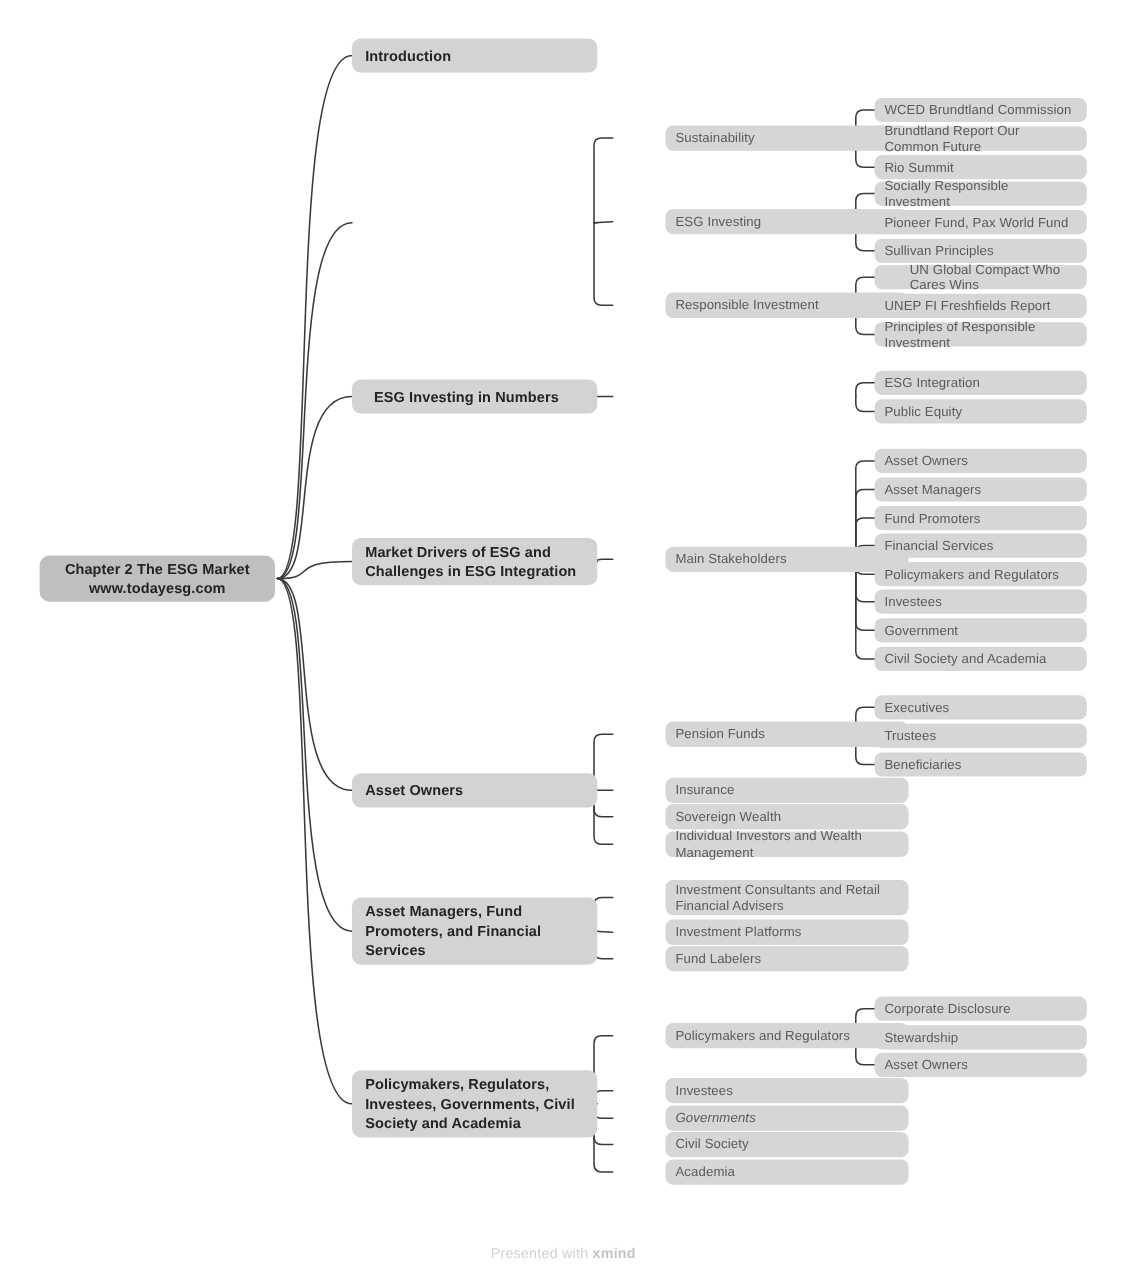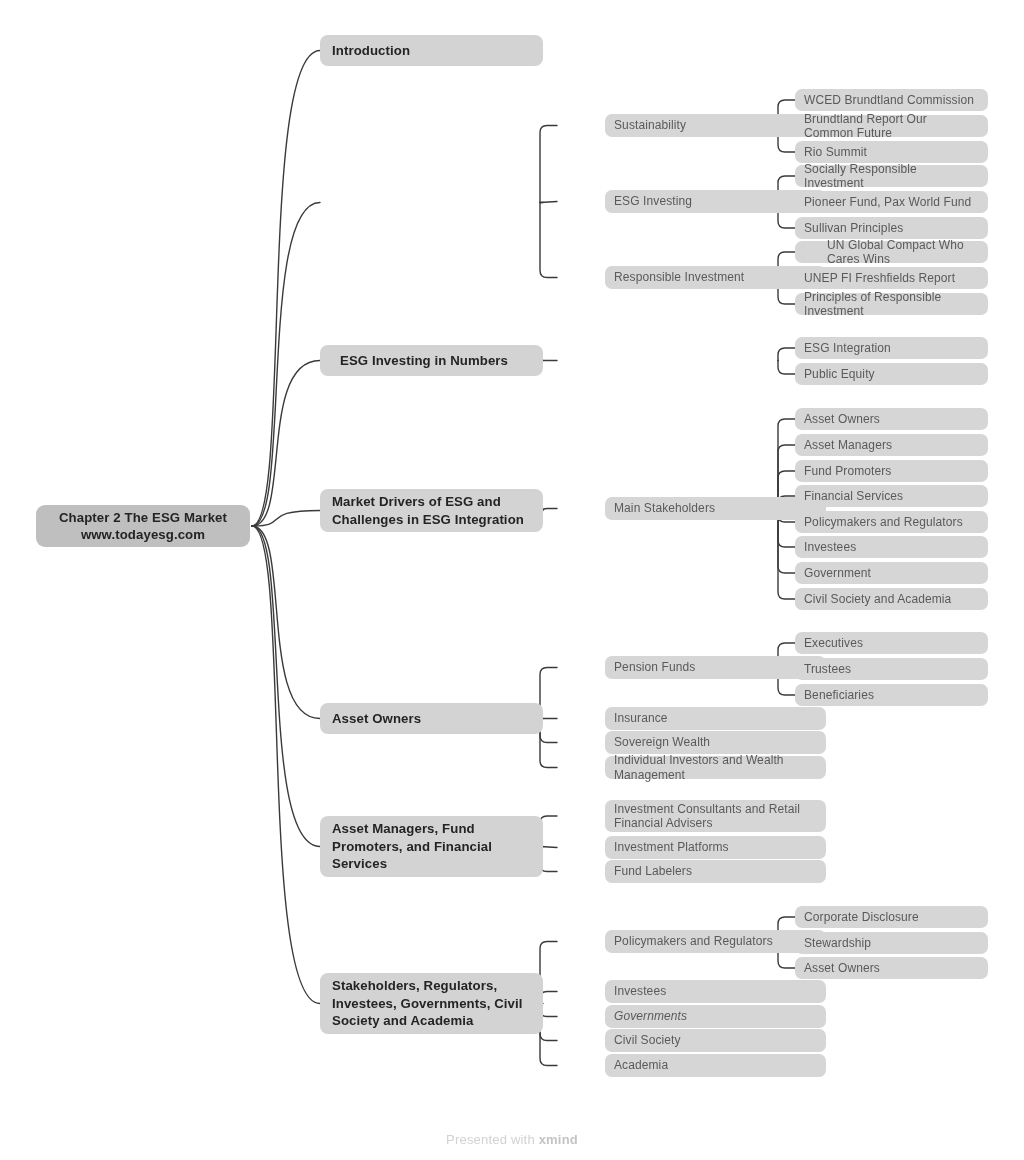--- a/index.html
+++ b/index.html
@@ -239,21 +239,21 @@
     <div class="node lvl2" style="left: 557px; top: 800px; width: 221px; height: 32px;">
       <span style="width: 100%;">Investment Consultants and Retail Financial Advisers</span>
     </div>
     <div class="node lvl2" style="left: 557px; top: 836px; width: 221px; height: 23px;">
       <span style="width: 100%;">Investment Platforms</span>
     </div>
     <div class="node lvl2" style="left: 557px; top: 860px; width: 221px; height: 23px;">
       <span style="width: 100%;">Fund Labelers</span>
     </div>
     <div class="node lvl1" style="left: 320px; top: 973px; width: 223px; height: 61px;">
-      <span style="width: 100%;">Stakeholders, Regulators, Investees, Governments, Civil Society and Academia</span>
+      <span style="width: 100%;">Policymakers, Regulators, Investees, Governments, Civil Society and Academia</span>
     </div>
     <div class="node lvl2" style="left: 557px; top: 930px; width: 221px; height: 23px;">
       <span style="width: 100%;">Policymakers and Regulators</span>
     </div>
     <div class="node lvl3" style="left: 795px; top: 906px; width: 193px; height: 22px;">
       <span style="width: 100%;">Corporate Disclosure</span>
     </div>
     <div class="node lvl3" style="left: 795px; top: 932px; width: 193px; height: 22px;">
       <span style="width: 100%;">Stewardship</span>
     </div>

